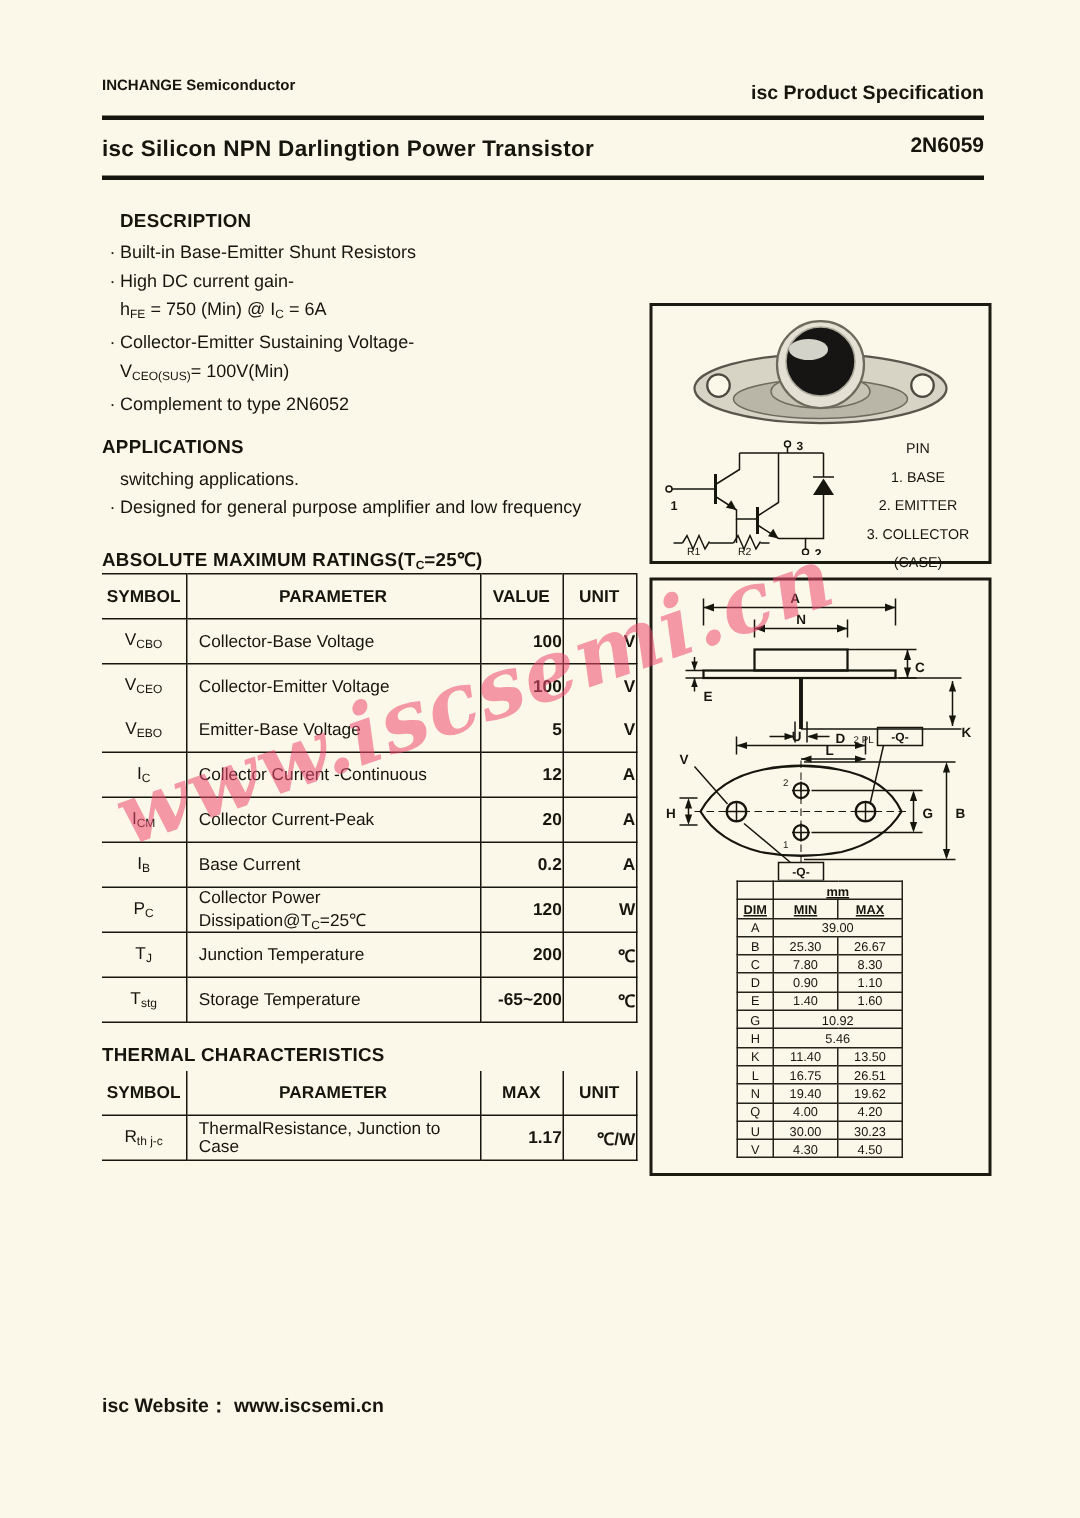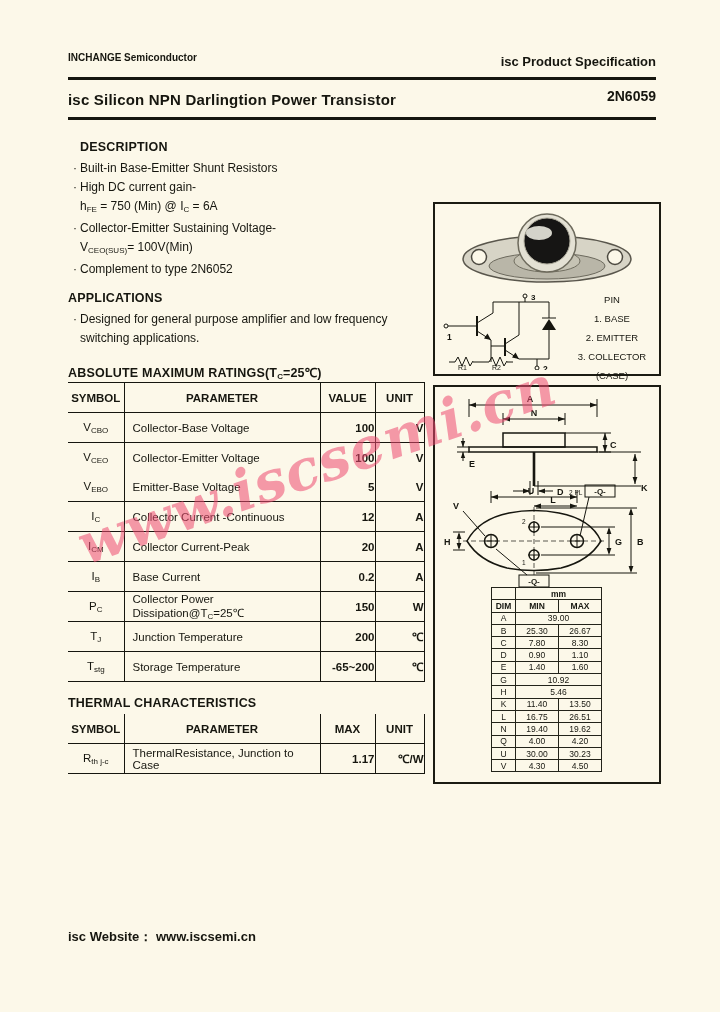--- a/index.html
+++ b/index.html
@@ -26,21 +26,21 @@
   .spec-table .c-param{text-align:left;padding-left:8px;}
   .spec-table .c-val,.spec-table .c-unit{text-align:right;font-weight:bold;}
   .amr{border-top:1.6px solid #16160f;}
   .amr tbody tr:nth-child(2) td{border-bottom:none;}  
   .box{position:absolute;border:2px solid #1b1b12;background:#fcf8e9;}
   .pinlist{position:absolute;left:132px;top:86px;width:90px;font-size:9.5px;line-height:19px;text-align:center;}
   .pinlist .pkg{font-size:11px;margin-top:1px;}
   .dim-table{position:absolute;left:56px;top:200px;width:110px;font-size:8.5px;}
   .dim-table td,.dim-table th{border:1px solid #23231a;text-align:center;padding:0;height:11.3px;
        font-size:8.5px;line-height:10px;}
-  .dim-table th{font-weight:bold;}
+  .dim-table th{font-weight:bold;text-decoration:underline;}
   .watermark{position:absolute;left:86px;top:512px;font-family:"DejaVu Serif",serif;
        font-style:italic;font-weight:bold;font-size:56px;letter-spacing:1px;white-space:nowrap;
        color:rgba(237,72,112,0.55);transform:rotate(-19deg);transform-origin:0 80%;
        z-index:9;pointer-events:none;}
   .footer{left:68px;top:928px;font-size:13px;font-weight:bold;}
   svg text{font-family:"Liberation Sans",sans-serif;fill:#16160f;}
   .thin{stroke:#16160f;stroke-width:1;fill:none;}
   .med{stroke:#16160f;stroke-width:1.5;fill:none;}
 </style>
 </head>
@@ -60,22 +60,22 @@
       <div class="bline"><span class="bullet">·</span><span>Built-in Base-Emitter Shunt Resistors</span></div>
       <div class="bline"><span class="bullet">·</span><span>High DC current gain-</span></div>
       <div class="bline indent"><span>h</span><sub>FE</sub><span> = 750 (Min) @ I</span><sub>C</sub><span> = 6A</span></div>
       <div class="bline"><span class="bullet">·</span><span>Collector-Emitter Sustaining Voltage-</span></div>
       <div class="bline indent"><span>V</span><sub>CEO(SUS)</sub><span>= 100V(Min)</span></div>
       <div class="bline"><span class="bullet">·</span><span>Complement to type 2N6052</span></div>
     </div>
 
   <div class="abs sect-head" style="left:68px;top:291px">APPLICATIONS</div>
   <div class="abs blist" style="left:70px;top:310px">
+      <div class="bline indent"><span>switching applications.</span></div>
       <div class="bline"><span class="bullet">·</span><span>Designed for general purpose amplifier and low frequency</span></div>
-      <div class="bline indent"><span>switching applications.</span></div>
     </div>
 
   <div class="abs sect-head" style="left:68px;top:364px"><span>ABSOLUTE MAXIMUM RATINGS(T</span><sub>C</sub><span>=25℃)</span></div>
   <table class="abs spec-table amr" style="left:68px;top:382px">
     <colgroup>
         <col style="width:56px">
         <col style="width:196px">
         <col style="width:55px">
         <col style="width:49px">
       </colgroup>
@@ -120,21 +120,21 @@
         </tr>
         <tr>
           <td class="c-sym"><span>I</span><sub>B</sub></td>
           <td class="c-param"><span>Base Current</span></td>
           <td class="c-val">0.2</td>
           <td class="c-unit">A</td>
         </tr>
         <tr>
           <td class="c-sym"><span>P</span><sub>C</sub></td>
           <td class="c-param"><span>Collector Power Dissipation@T</span><sub>C</sub><span>=25℃</span></td>
-          <td class="c-val">150</td>
+          <td class="c-val">120</td>
           <td class="c-unit">W</td>
         </tr>
         <tr>
           <td class="c-sym"><span>T</span><sub>J</sub></td>
           <td class="c-param"><span>Junction Temperature</span></td>
           <td class="c-val">200</td>
           <td class="c-unit">℃</td>
         </tr>
         <tr>
           <td class="c-sym"><span>T</span><sub>stg</sub></td>

